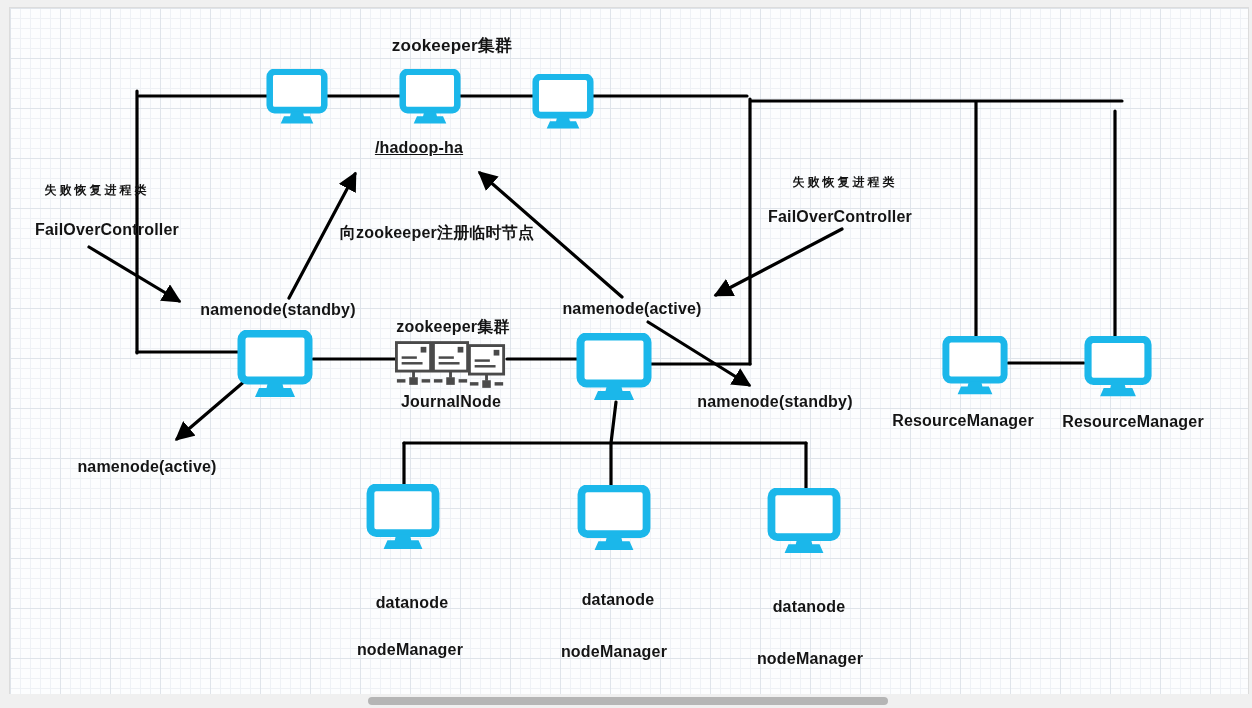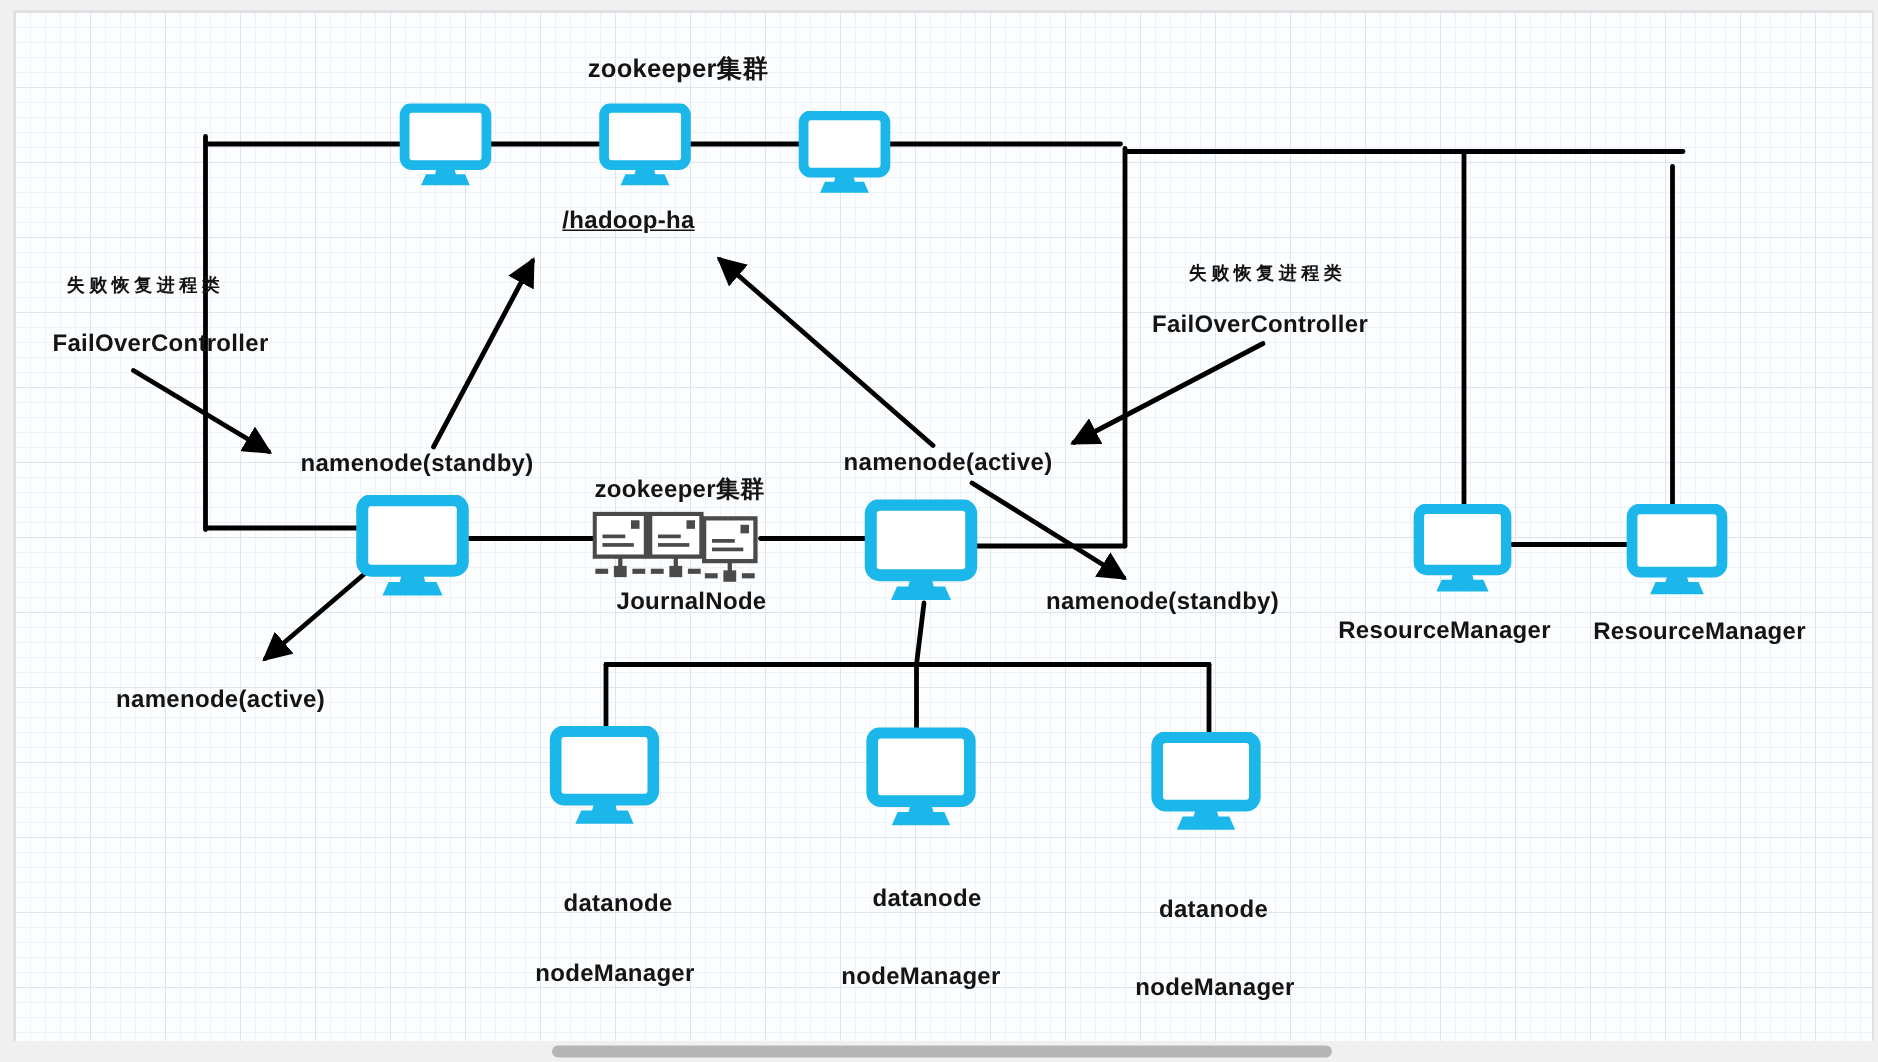--- a/index.html
+++ b/index.html
@@ -141,29 +141,30 @@
       <use href="#monitor" x="767" y="488" width="74" height="68"></use>
       </g>
   </svg>
 
   <div class="lbl big" style="left:452px;top:36px;">zookeeper集群</div>
   <div class="lbl" style="left:419px;top:139px;text-decoration:underline;">/hadoop-ha</div>
 
   <div class="lbl cn" style="left:97px;top:184px;">失败恢复进程类</div>
   <div class="lbl" style="left:107px;top:221px;">FailOverController</div>
 
+  <div class="lbl" style="left:437px;top:224px;">向zookeeper注册临时节点</div>
 
   <div class="lbl cn" style="left:845px;top:176px;">失败恢复进程类</div>
   <div class="lbl" style="left:840px;top:208px;">FailOverController</div>
 
   <div class="lbl" style="left:278px;top:301px;">namenode(standby)</div>
   <div class="lbl" style="left:632px;top:300px;">namenode(active)</div>
 
   <div class="lbl" style="left:453px;top:318px;">zookeeper集群</div>
-  <div class="lbl" style="left:461px;top:393px;">JournalNode</div>
+  <div class="lbl" style="left:451px;top:393px;">JournalNode</div>
 
   <div class="lbl" style="left:775px;top:393px;">namenode(standby)</div>
   <div class="lbl" style="left:147px;top:458px;">namenode(active)</div>
 
   <div class="lbl" style="left:963px;top:412px;">ResourceManager</div>
   <div class="lbl" style="left:1133px;top:413px;">ResourceManager</div>
 
   <div class="lbl" style="left:412px;top:594px;">datanode</div>
   <div class="lbl" style="left:618px;top:591px;">datanode</div>
   <div class="lbl" style="left:809px;top:598px;">datanode</div>

